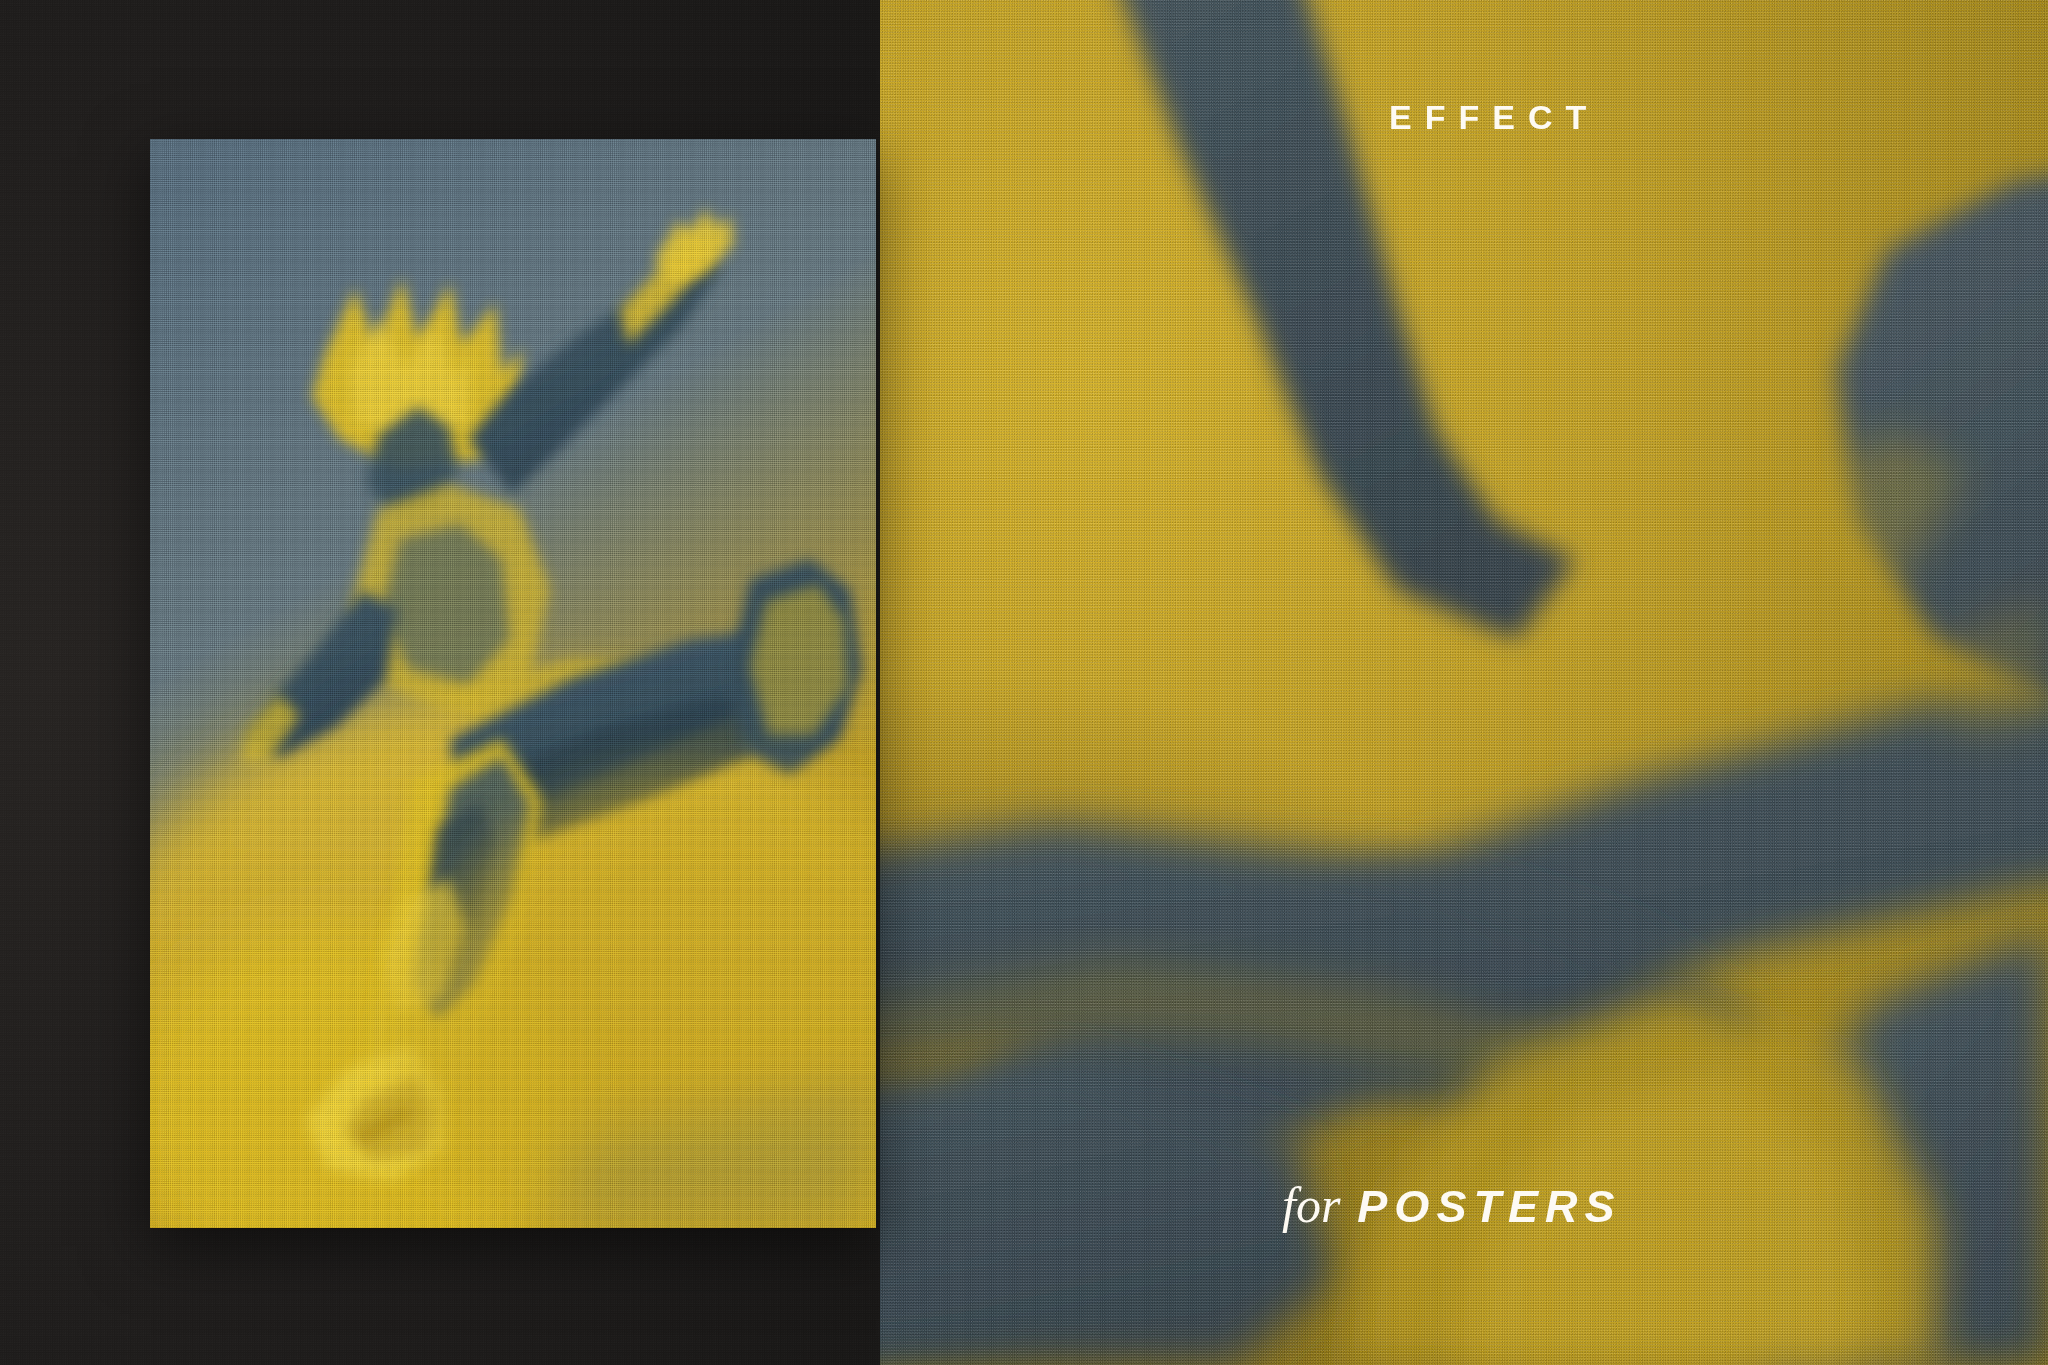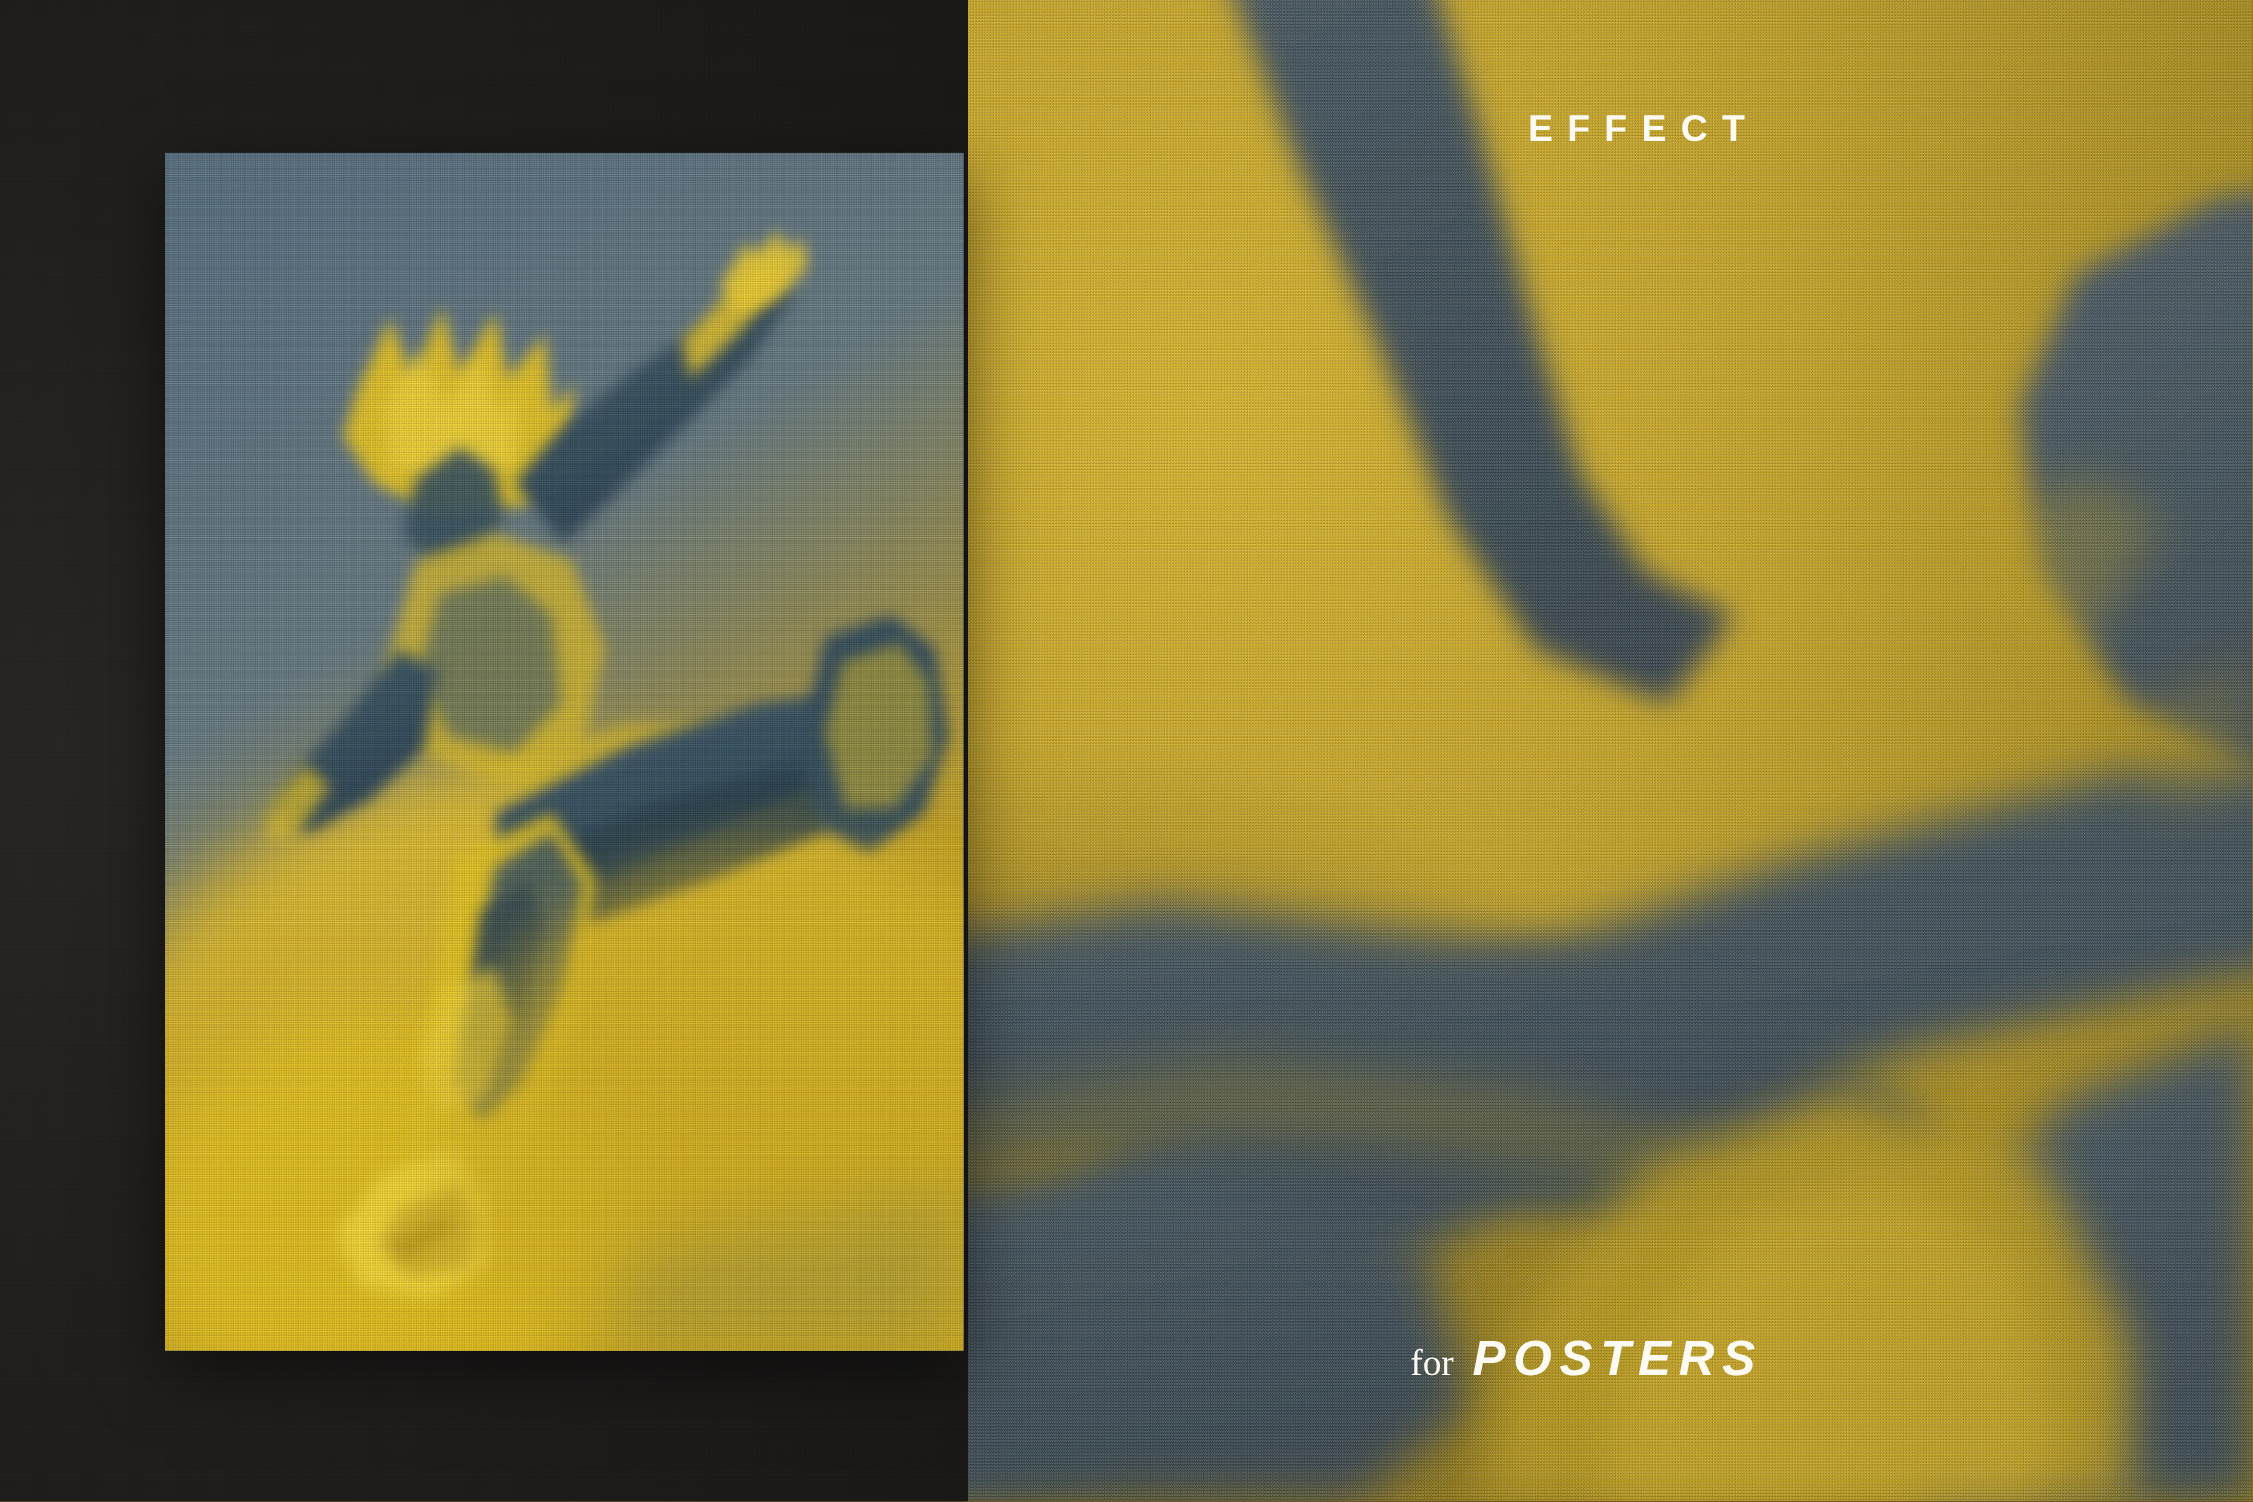--- a/index.html
+++ b/index.html
@@ -6,21 +6,21 @@
   html,body{margin:0;padding:0;background:#111;}
   body{
     font-family:"Liberation Sans", sans-serif;
     -webkit-font-smoothing:antialiased;
   }
   #stage{
     position:relative;
     width:2048px;
     height:1365px;
     overflow:hidden;
-    background:#a16207;
+    background:#737373;
   }
 
   
   .bg-art{
     position:absolute;
     left:876px; top:0;
     width:1172px; height:1365px;
     overflow:hidden;
     background:#b99a20;
   }
@@ -95,25 +95,25 @@
   }
   .footline{
     left:1282px; top:1180px;
     font-size:46px;
     line-height:1;
     display:flex;
     align-items:baseline;
   }
   .footline .f-for{
     font-family:"Liberation Serif", serif;
+    font-style:italic;
     font-weight:400;
-    font-size:34px;
+    font-size:50px;
     letter-spacing:0px;
     margin-right:17px;
-    margin-top:43px;
   }
   .footline .f-word{
     font-weight:700;
     font-size:45px;
     letter-spacing:7px;
     font-style:italic;
   }
 
   
   .dark-panel{

